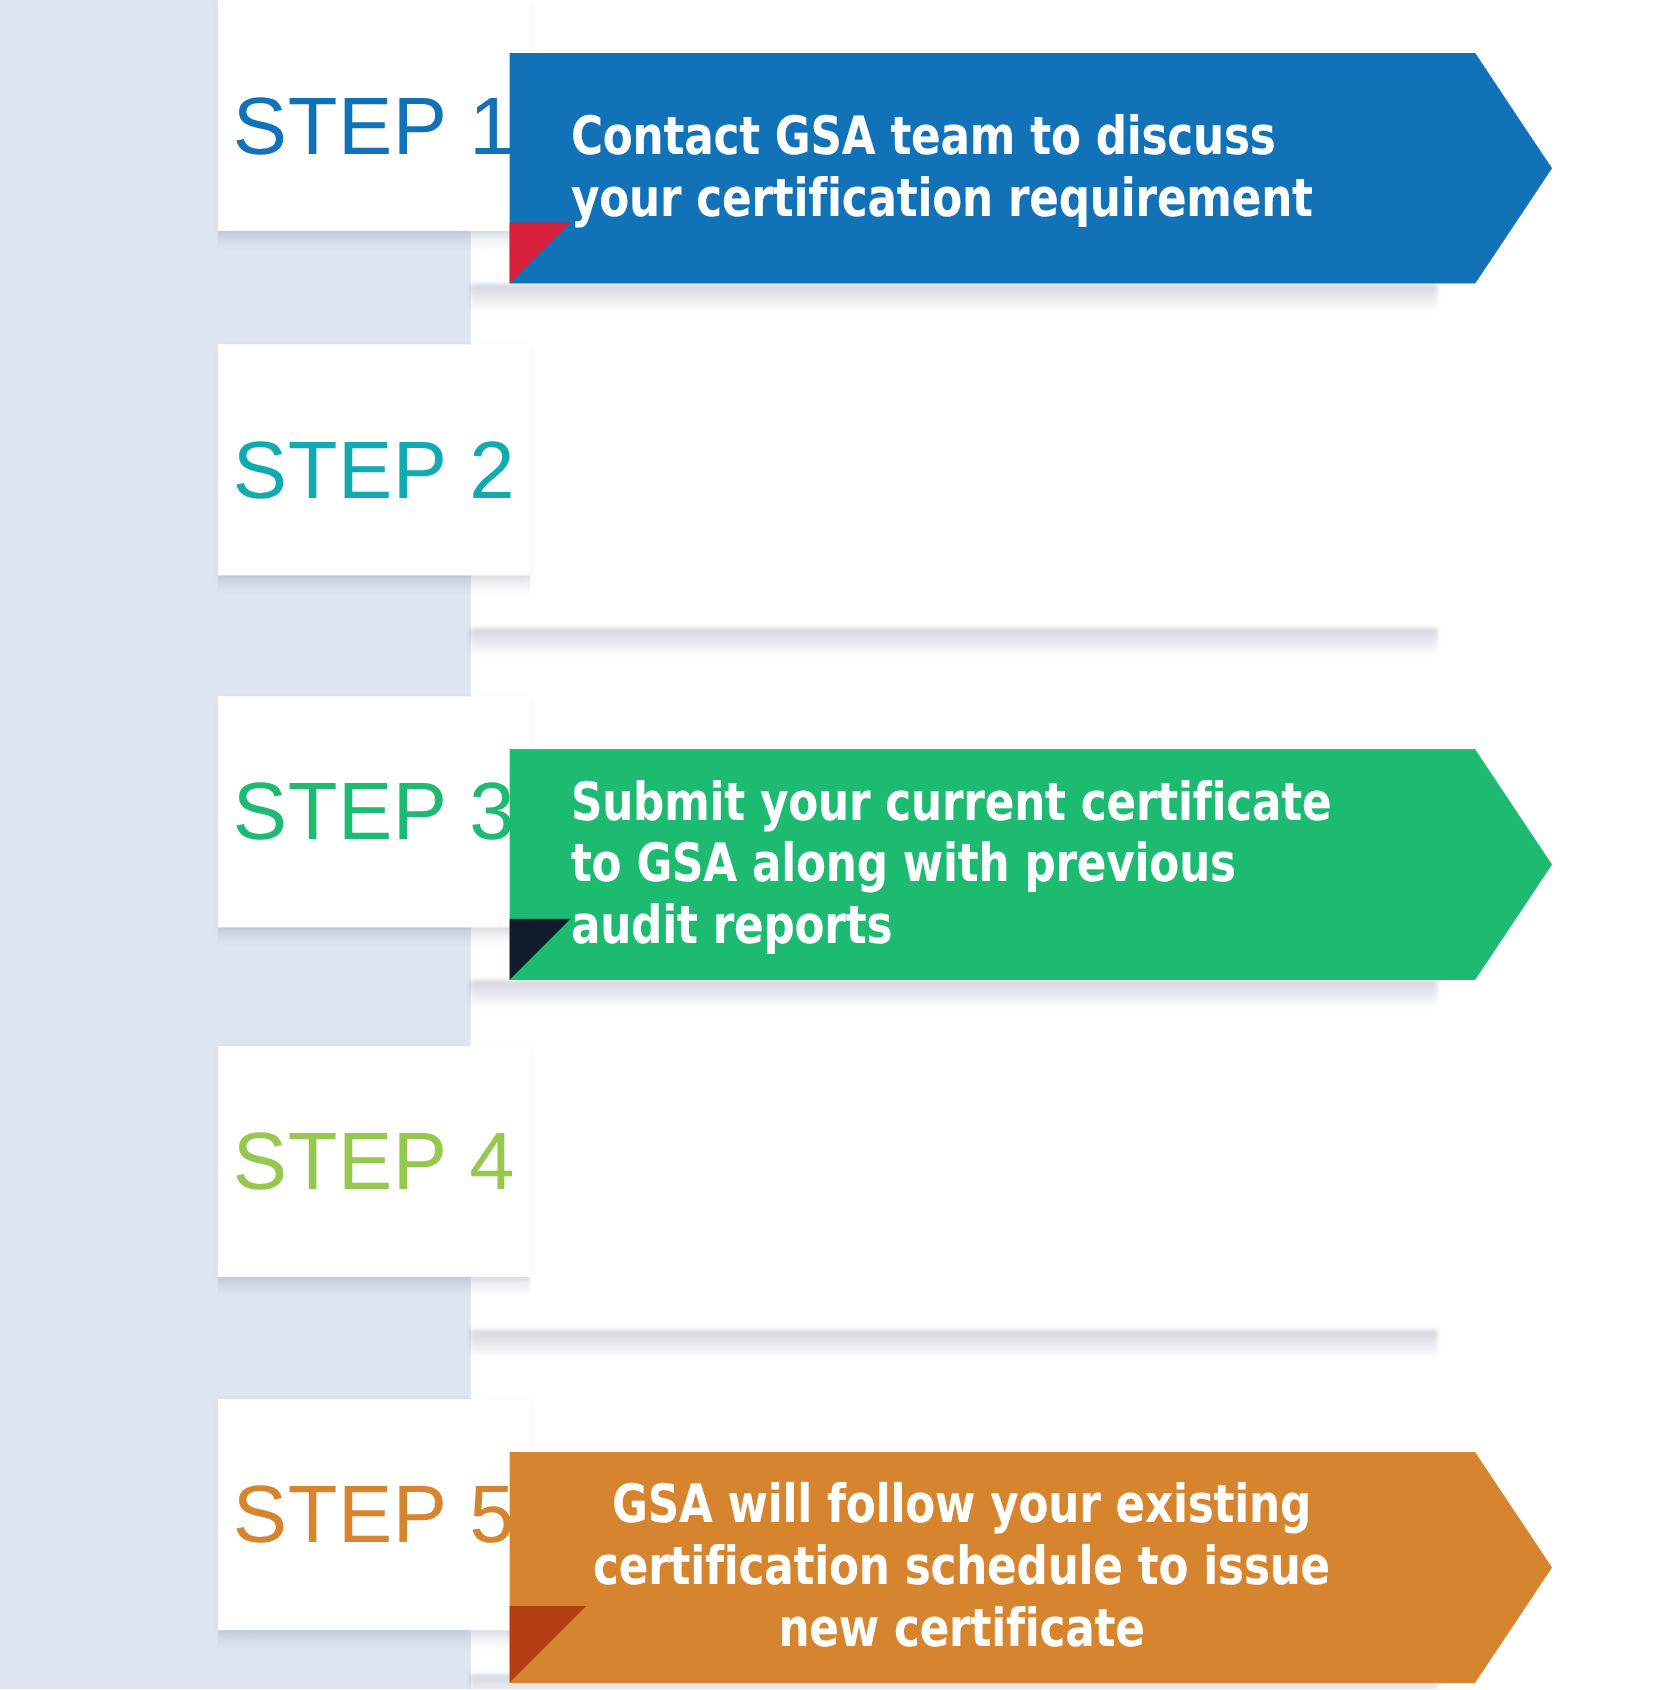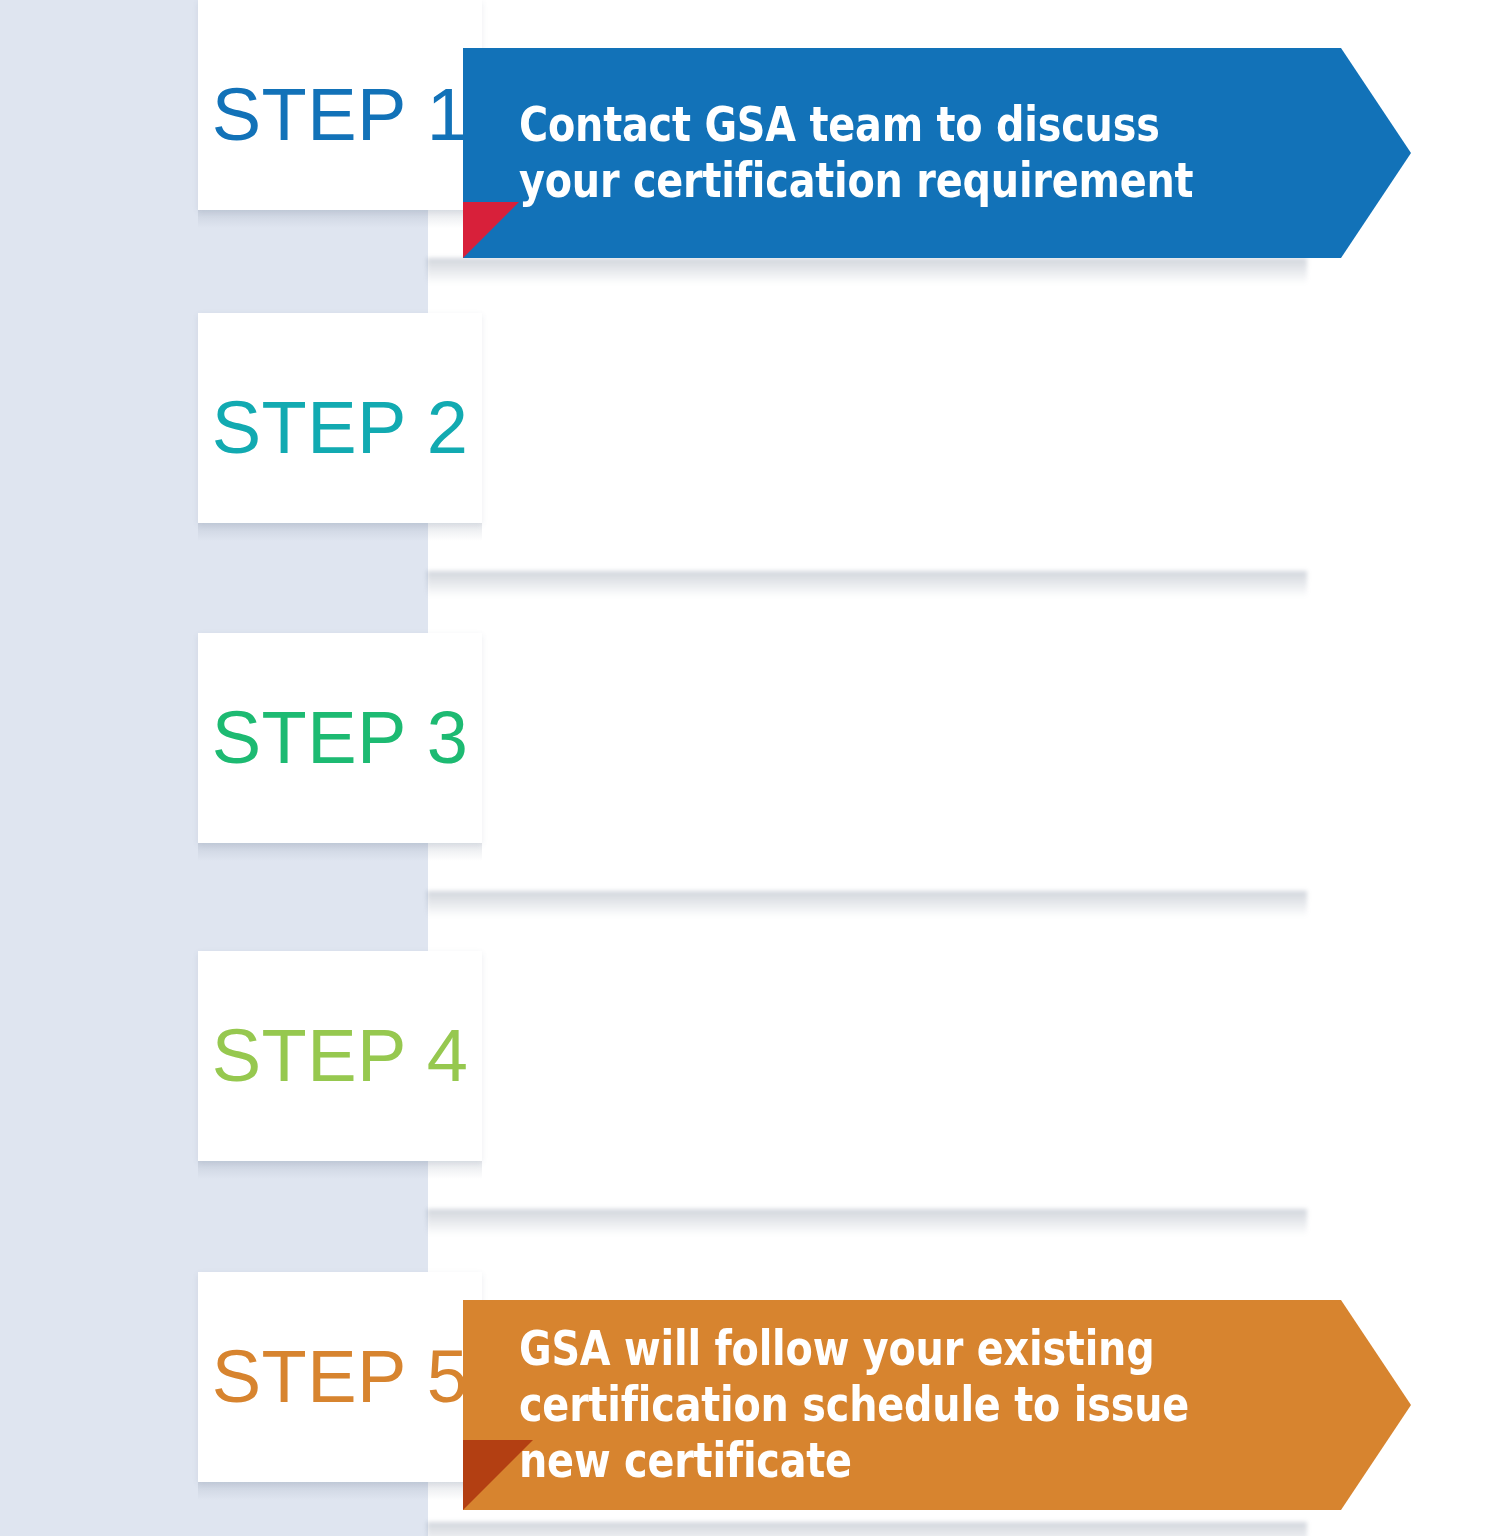--- a/index.html
+++ b/index.html
@@ -145,39 +145,46 @@
 
   </div>
 
   <div class="step-row" style="top:633px;height:300px;">
     <div class="plate-shadow" style="left:198px;top:210px;width:284px;"></div>
     <div class="label-plate" style="top:0px;width:284px;height:210px;"></div>
     <div class="step-label" style="top:68px;color:#1dba72;">STEP 3</div>
 
     <div class="banner-shadow" style="top:258px;width:880px;"></div>
 
+    <div class="banner" style="top:48px;width:948px;height:210px;">
+      <div class="banner-shape" style="background:#1dba72;"></div>
+      <div class="fold" style="top:154px;">
+        <div class="fold-tri" style="background:#101c2e;"></div>
+      </div>
+      <div class="banner-text">Submit your current certificate to GSA along with previous audit reports</div>
+    </div>
   </div>
 
   <div class="step-row" style="top:951px;height:300px;">
     <div class="plate-shadow" style="left:198px;top:210px;width:284px;"></div>
     <div class="label-plate" style="top:0px;width:284px;height:210px;"></div>
     <div class="step-label" style="top:68px;color:#96c84f;">STEP 4</div>
 
     <div class="banner-shadow" style="top:258px;width:880px;"></div>
 
   </div>
 
   <div class="step-row" style="top:1272px;height:300px;">
     <div class="plate-shadow" style="left:198px;top:210px;width:284px;"></div>
     <div class="label-plate" style="top:0px;width:284px;height:210px;"></div>
     <div class="step-label" style="top:68px;color:#d7842f;">STEP 5</div>
 
     <div class="banner-shadow" style="top:250px;width:880px;"></div>
 
-    <div class="banner" style="top:28px;width:948px;height:210px;">
+    <div class="banner" style="top:48px;width:948px;height:210px;text-align:center;">
       <div class="banner-shape" style="background:#d7842f;"></div>
       <div class="fold" style="top:140px;width:70px;height:70px;">
         <div class="fold-tri" style="background:#b33f12;"></div>
       </div>
       <div class="banner-text">GSA will follow your existing certification schedule to issue new certificate</div>
     </div>
   </div>
 
 </div>
 

